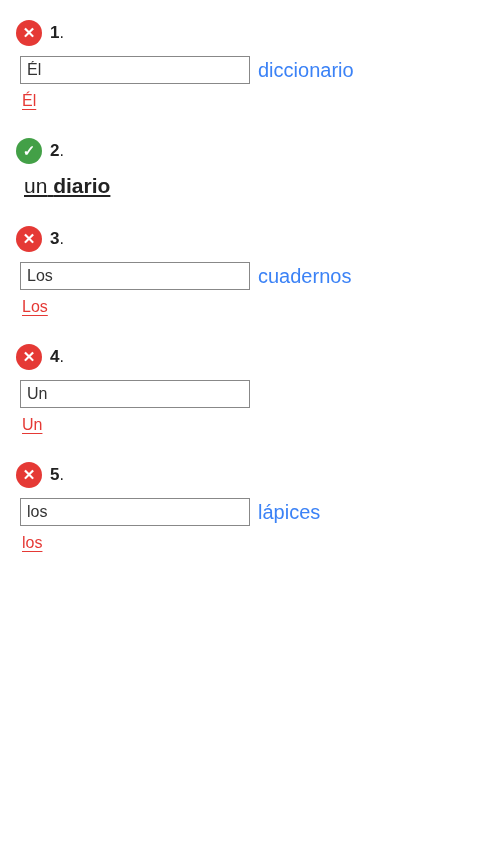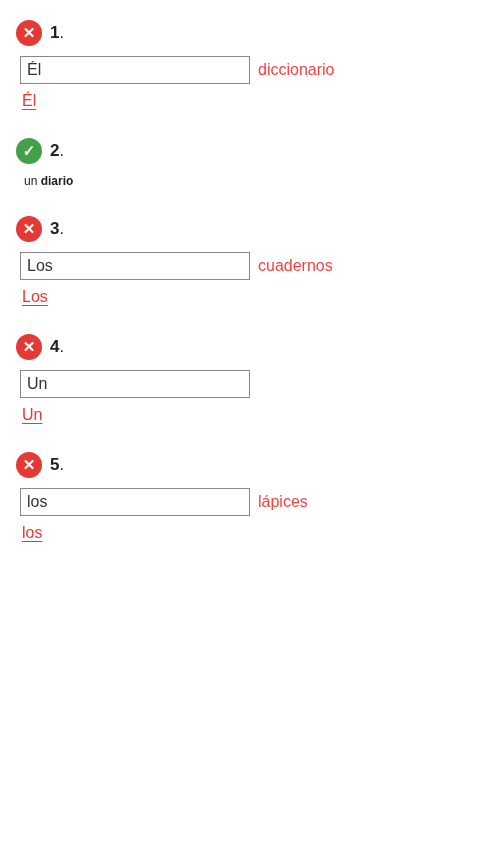--- a/index.html
+++ b/index.html
@@ -69,38 +69,39 @@
       padding: 4px 6px;
       font-size: 16px;
       width: 230px;
       min-width: 180px;
       color: #333;
       background: #fff;
       outline: none;
     }
 
     .answer-text-suffix {
-      font-size: 16px;
+      font-size: 20px;
       margin-left: 8px;
-      color: #ef4444;
+      color: #3b82f6;
     }
 
     .correct-answer {
       font-size: 16px;
       color: #e53935;
       padding-left: 6px;
       text-decoration: underline;
       text-underline-offset: 3px;
       text-decoration-color: #e53935;
     }
 
     
     .inline-answer {
-      font-size: 12px;
+      font-size: 21px;
       padding-left: 4px;
+      text-decoration: underline;
     }
   </style>
 </head>
 <body>
 
 <div class="question-block">
   <div class="question-header">
     <div class="status-icon wrong">
       <span>✕</span>
     </div>

